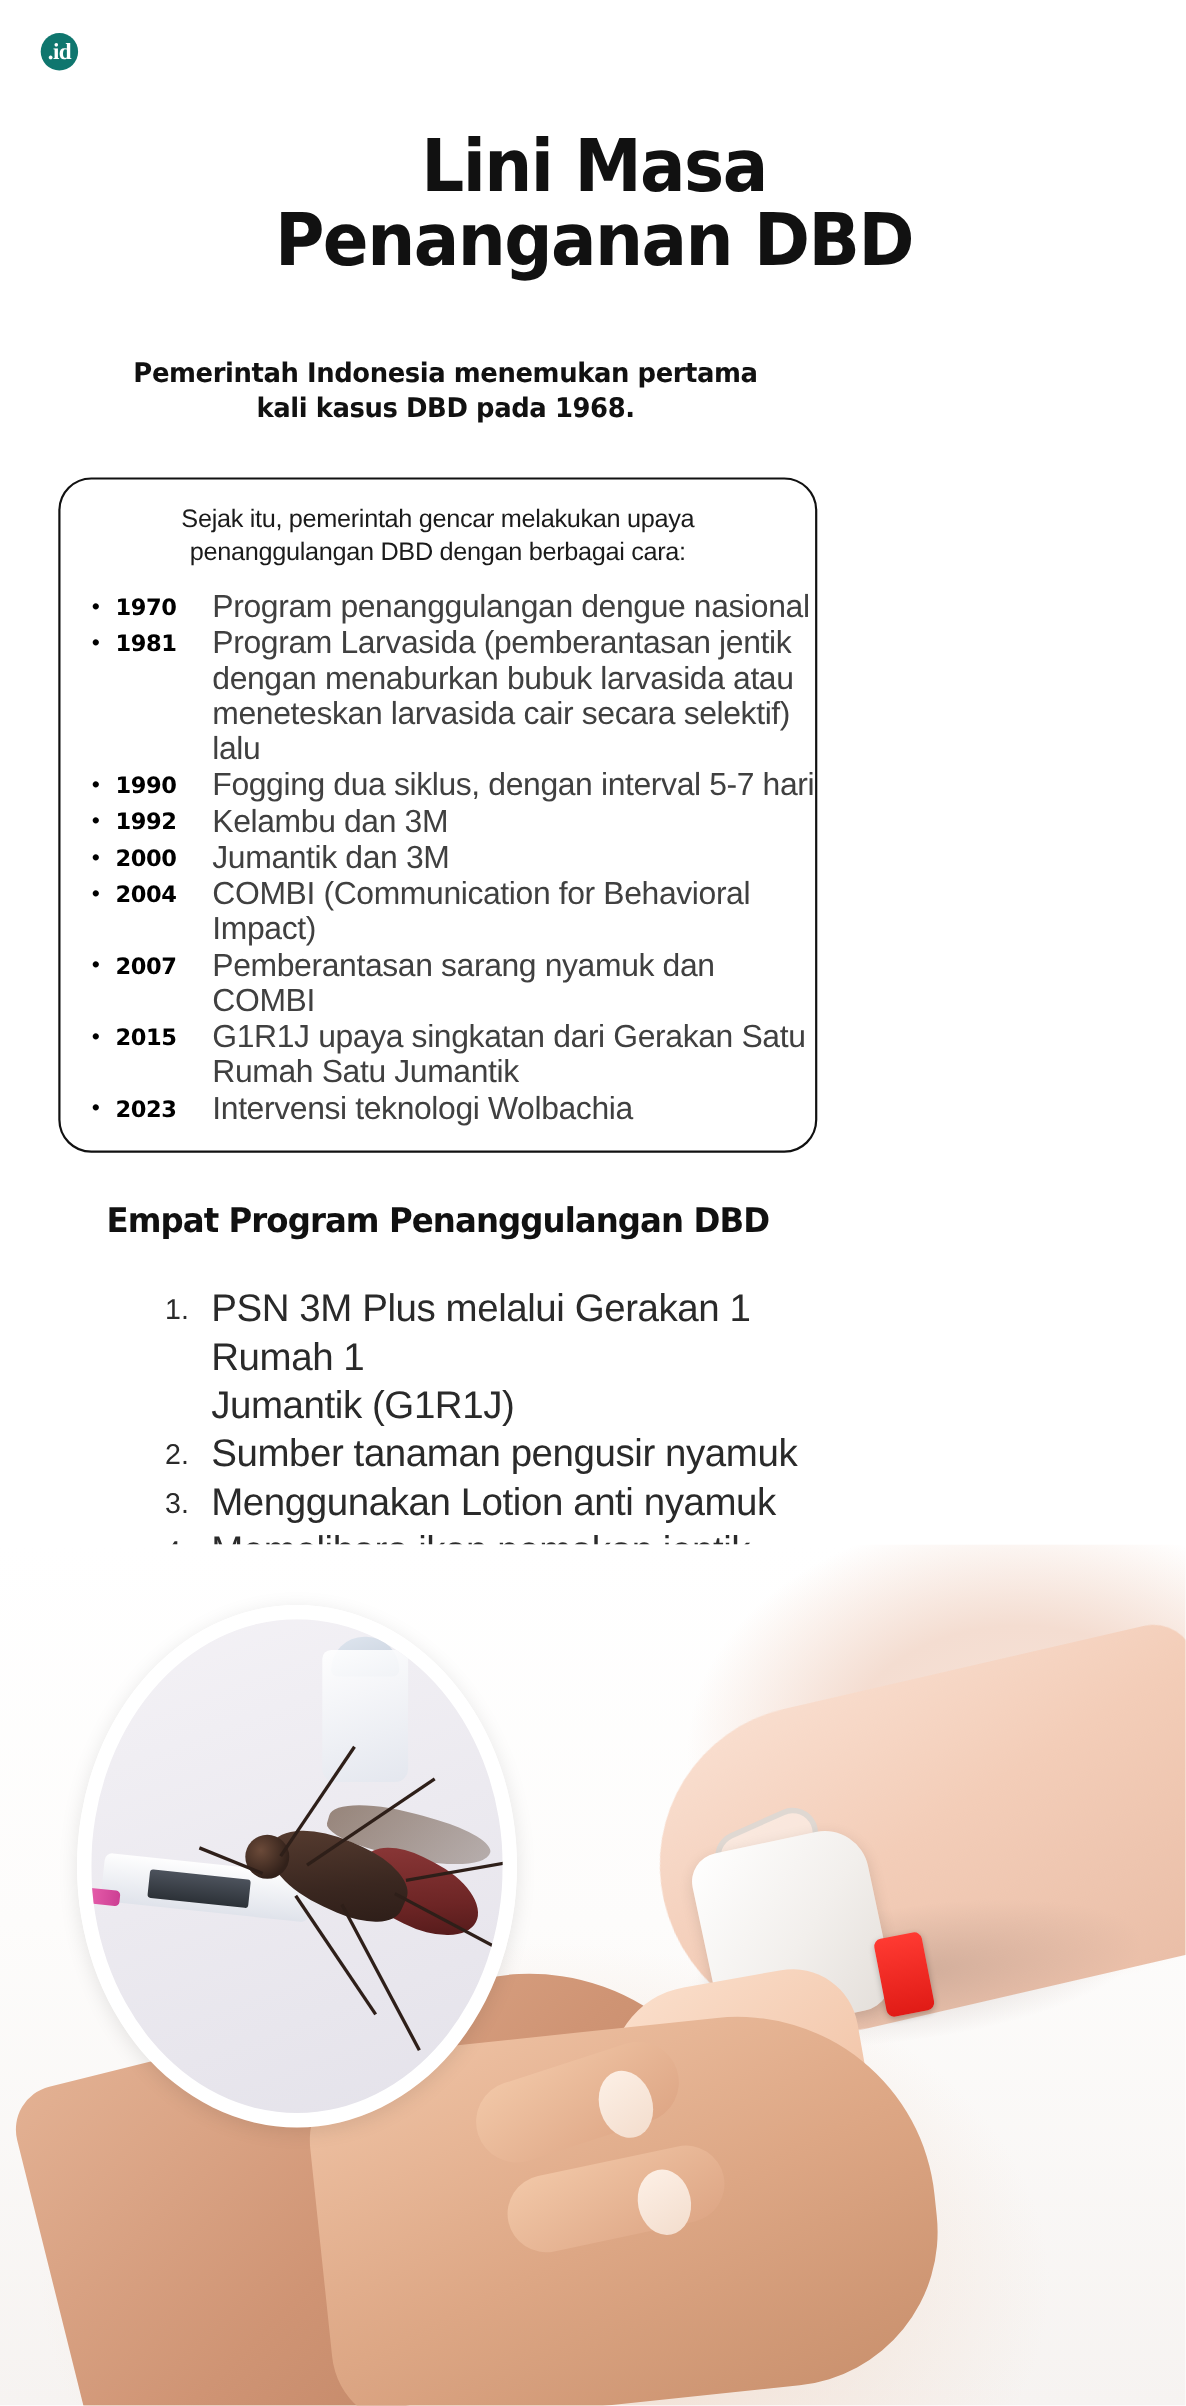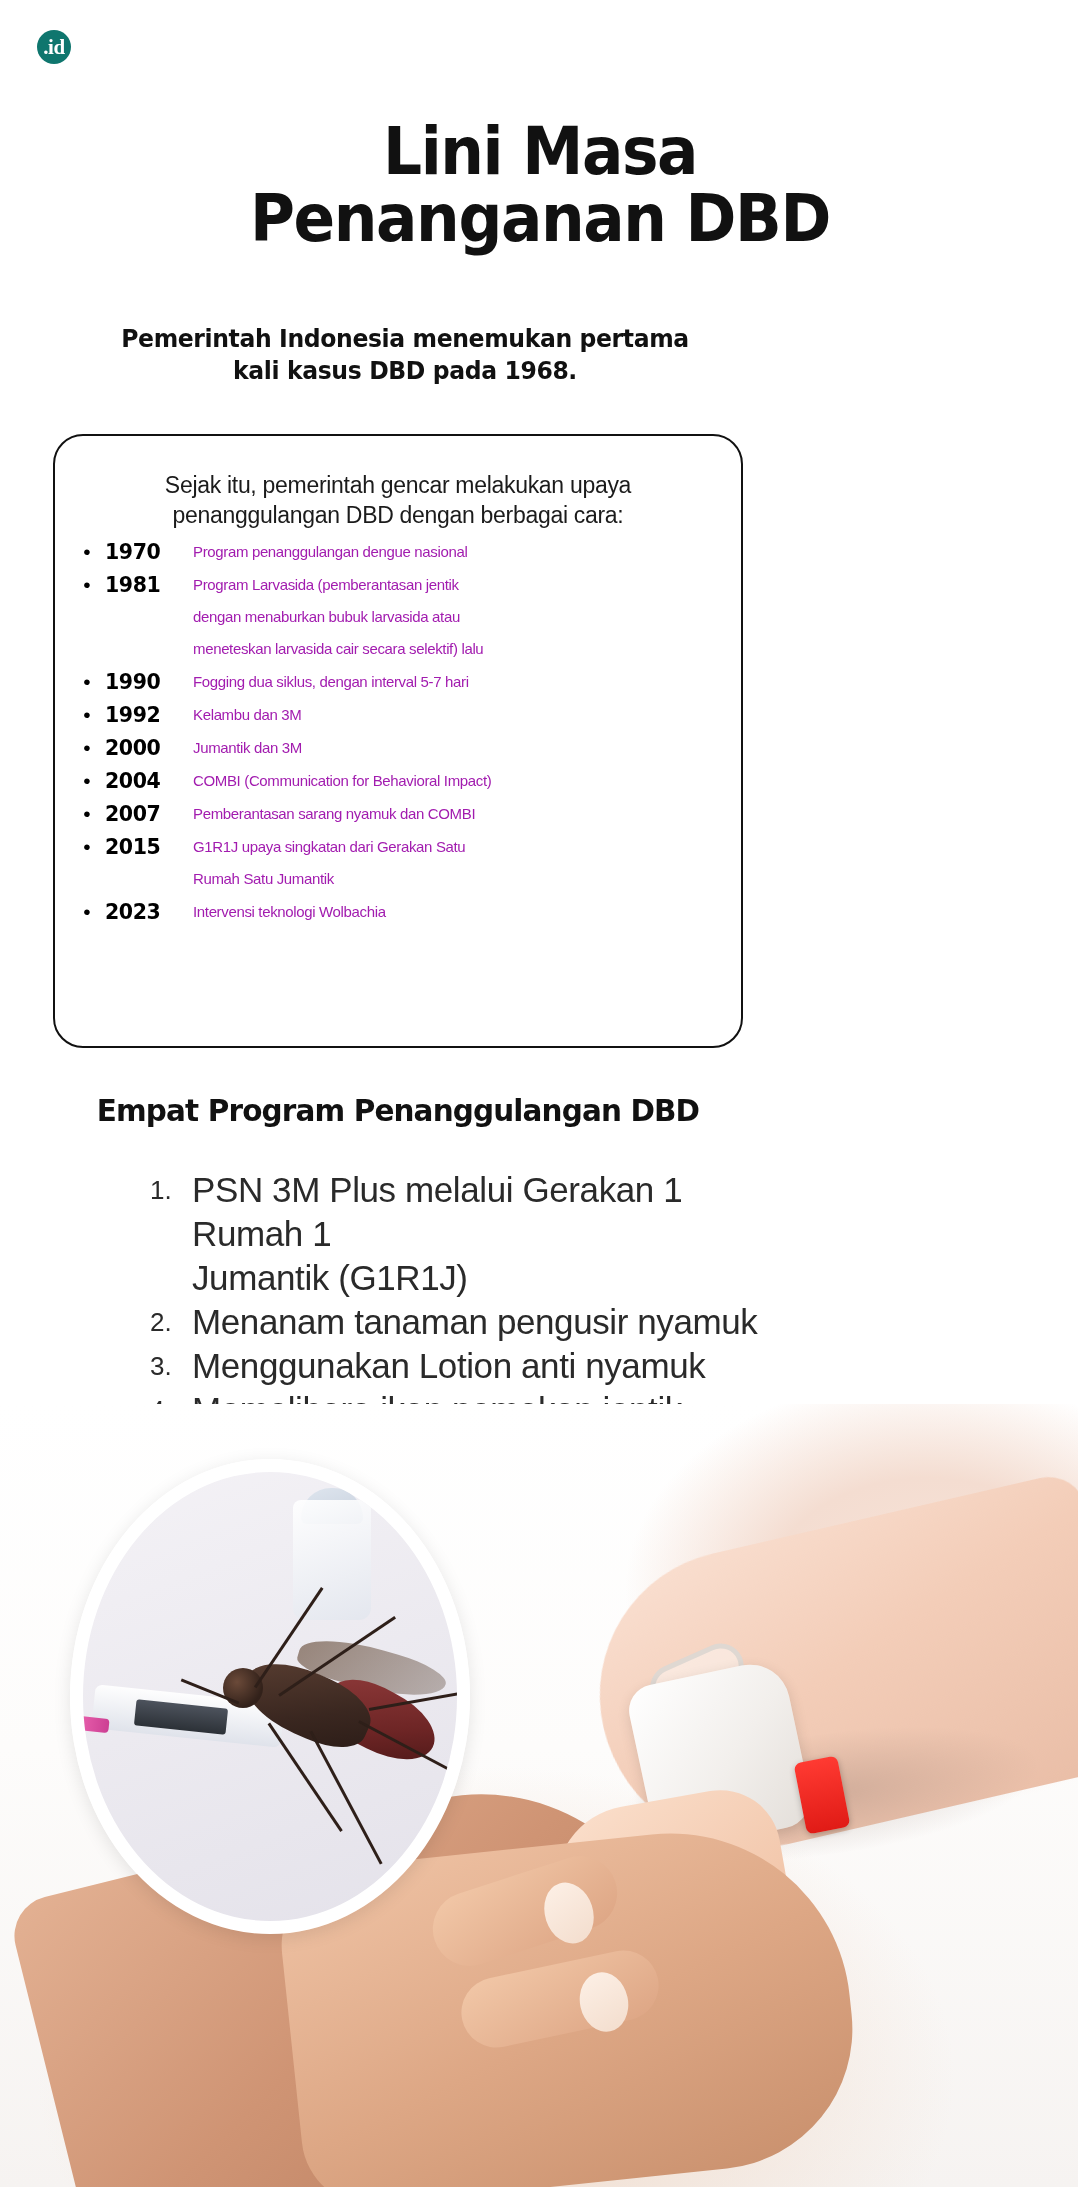--- a/index.html
+++ b/index.html
@@ -108,21 +108,21 @@
     top: 434px;
     width: 690px;
     height: 614px;
     border: 2.4px solid #111111;
     border-radius: 30px;
     background: #ffffff;
   }
   #card-lead {
     position: absolute;
     left: 40px;
-    top: 34px;
+    top: 20px;
     width: 606px;
     text-align: center;
     font-family: "Liberation Sans", sans-serif;
     font-size: 23px;
     line-height: 1.32;
     color: #1b1b1b;
     letter-spacing: -0.3px;
   }
 
   #timeline-list {
@@ -150,23 +150,23 @@
     font-family: "DejaVu Sans", sans-serif;
     font-weight: 700;
     font-size: 20.5px;
     line-height: 32px;
     color: #000000;
     letter-spacing: -0.4px;
   }
   .tl-desc {
     flex: 1 1 auto;
     font-family: "Liberation Sans", sans-serif;
-    font-size: 15px;
+    font-size: 29px;
     line-height: 32px;
-    color: #a21caf;
+    color: #404040;
     letter-spacing: -0.35px;
   }
   .tl-desc .ind { display: block; }
 
   
   #empat-heading {
     position: absolute;
     left: 53px;
     top: 1092px;
     width: 690px;
@@ -551,21 +551,21 @@
   <div id="empat-list">
     <div class="ep-row">
       <div class="ep-num">1.</div>
       <div class="ep-text">
         <span style="display:block">PSN 3M Plus melalui Gerakan 1 Rumah 1</span>
         <span style="display:block">Jumantik (G1R1J)</span>
       </div>
     </div>
     <div class="ep-row">
       <div class="ep-num">2.</div>
-      <div class="ep-text">Menanam tanaman pengusir nyamuk</div>
+      <div class="ep-text">Sumber tanaman pengusir nyamuk</div>
     </div>
     <div class="ep-row">
       <div class="ep-num">3.</div>
       <div class="ep-text">Menggunakan Lotion anti nyamuk</div>
     </div>
     <div class="ep-row">
       <div class="ep-num">4.</div>
       <div class="ep-text">Memelihara ikan pemakan jentik</div>
     </div>
   </div>

